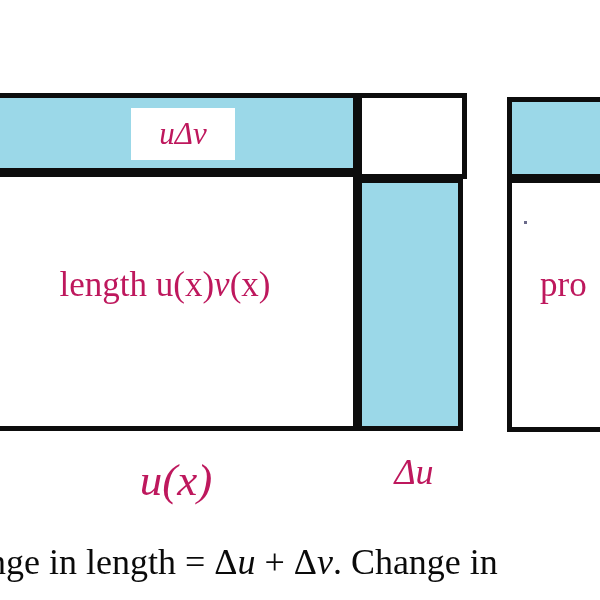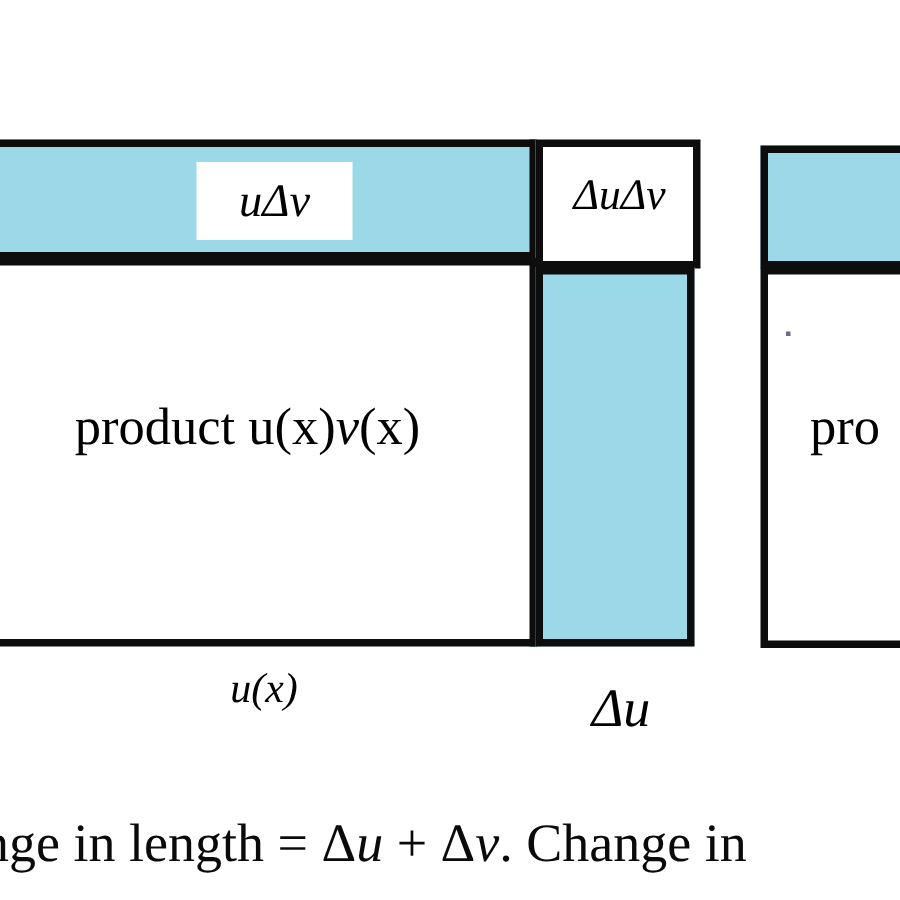--- a/index.html
+++ b/index.html
@@ -35,21 +35,21 @@
   .rect.noleft { border-left: none; }
 
   
   .mlabel {
     position: absolute;
     display: flex;
     align-items: center;
     justify-content: center;
     white-space: nowrap;
     font-family: "Liberation Serif", "DejaVu Serif", serif;
-    color: #000000;
+    color: #be185d;
     line-height: 1;
   }
   .mlabel.chip {
     background: #ffffff;
     padding: 3px 7px 5px 7px;
   }
   .ital {
     font-style: italic;
   }
   .upr {
@@ -112,24 +112,24 @@
     left: 369px;
     top: 257px;
     width: 82px;
     height: 44px;
     font-size: 30px;
   }
 
   
   #lbl-ux {
     left: 118px;
-    top: 436px;
+    top: 456px;
     width: 116px;
     height: 48px;
-    font-size: 28px;
+    font-size: 45px;
   }
   #lbl-du {
     left: 372px;
     top: 448px;
     width: 84px;
     height: 48px;
     font-size: 36px;
   }
 
   
@@ -187,24 +187,23 @@
   <div class="rect blue noleft" id="box-udv"></div>
 
   <div class="rect" id="box-dudv"></div>
 
   <div class="rect noleft" id="box-product"></div>
 
   <div class="rect blue" id="box-vdu"></div>
 
   <div class="mlabel chip ital" id="lbl-udv">uΔv</div>
 
-  <div class="mlabel ital" id="lbl-dudv">ΔuΔv</div>
 
   <div class="mlabel" id="lbl-product">
-    <span class="upr">product u</span>
+    <span class="upr">length u</span>
     <span class="upr">(x)</span>
     <span class="ital">v</span>
     <span class="upr">(x)</span>
   </div>
 
 
   <div class="mlabel ital" id="lbl-ux">u(x)</div>
 
   <div class="mlabel ital" id="lbl-du">Δu</div>
 

